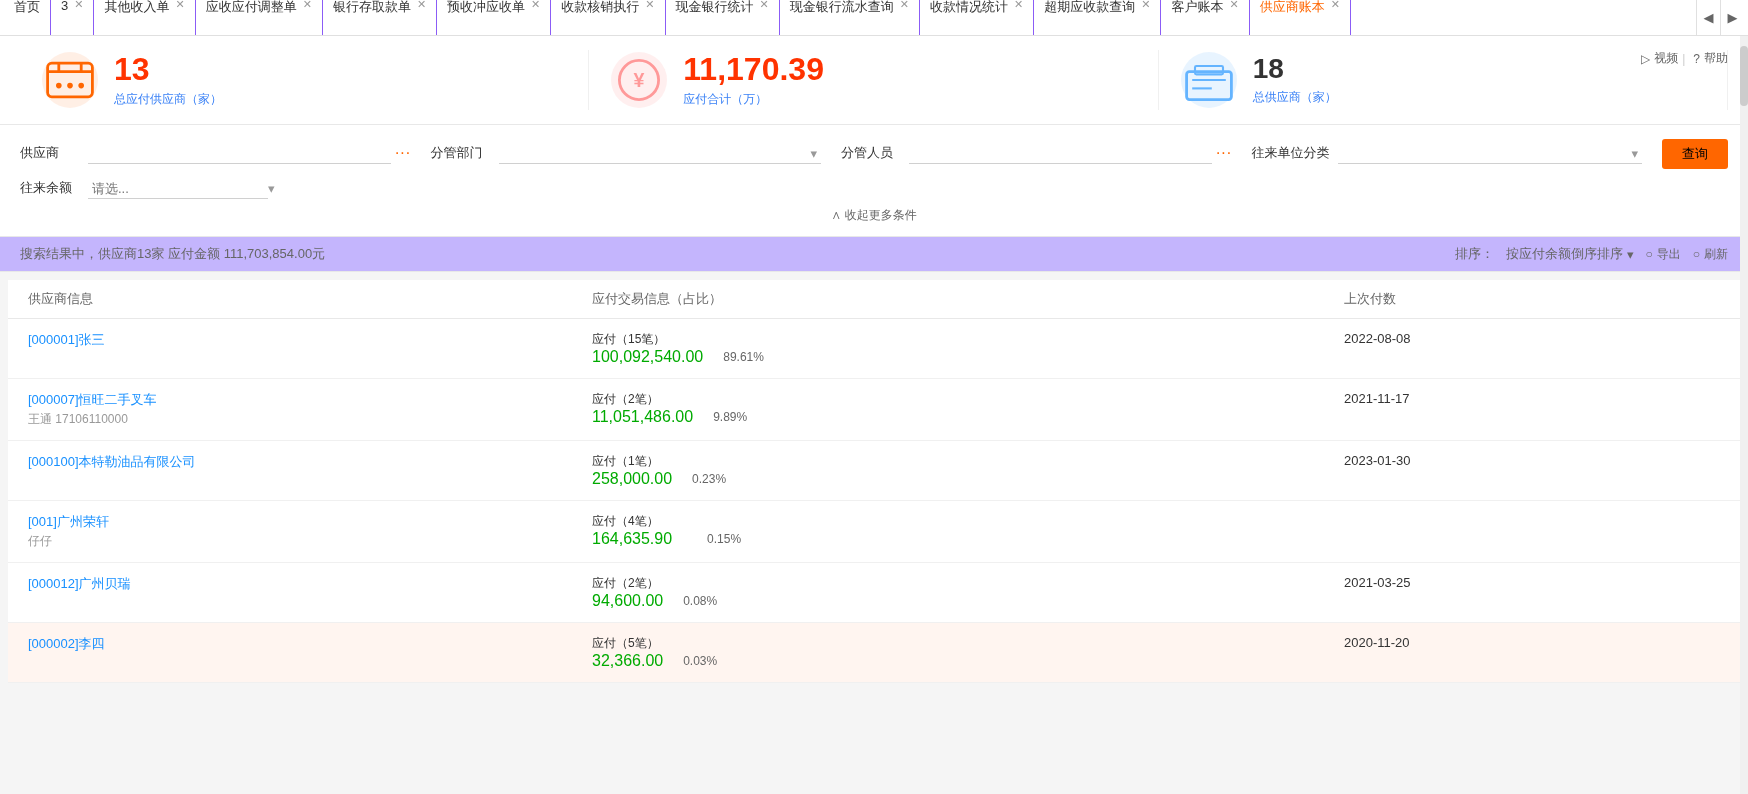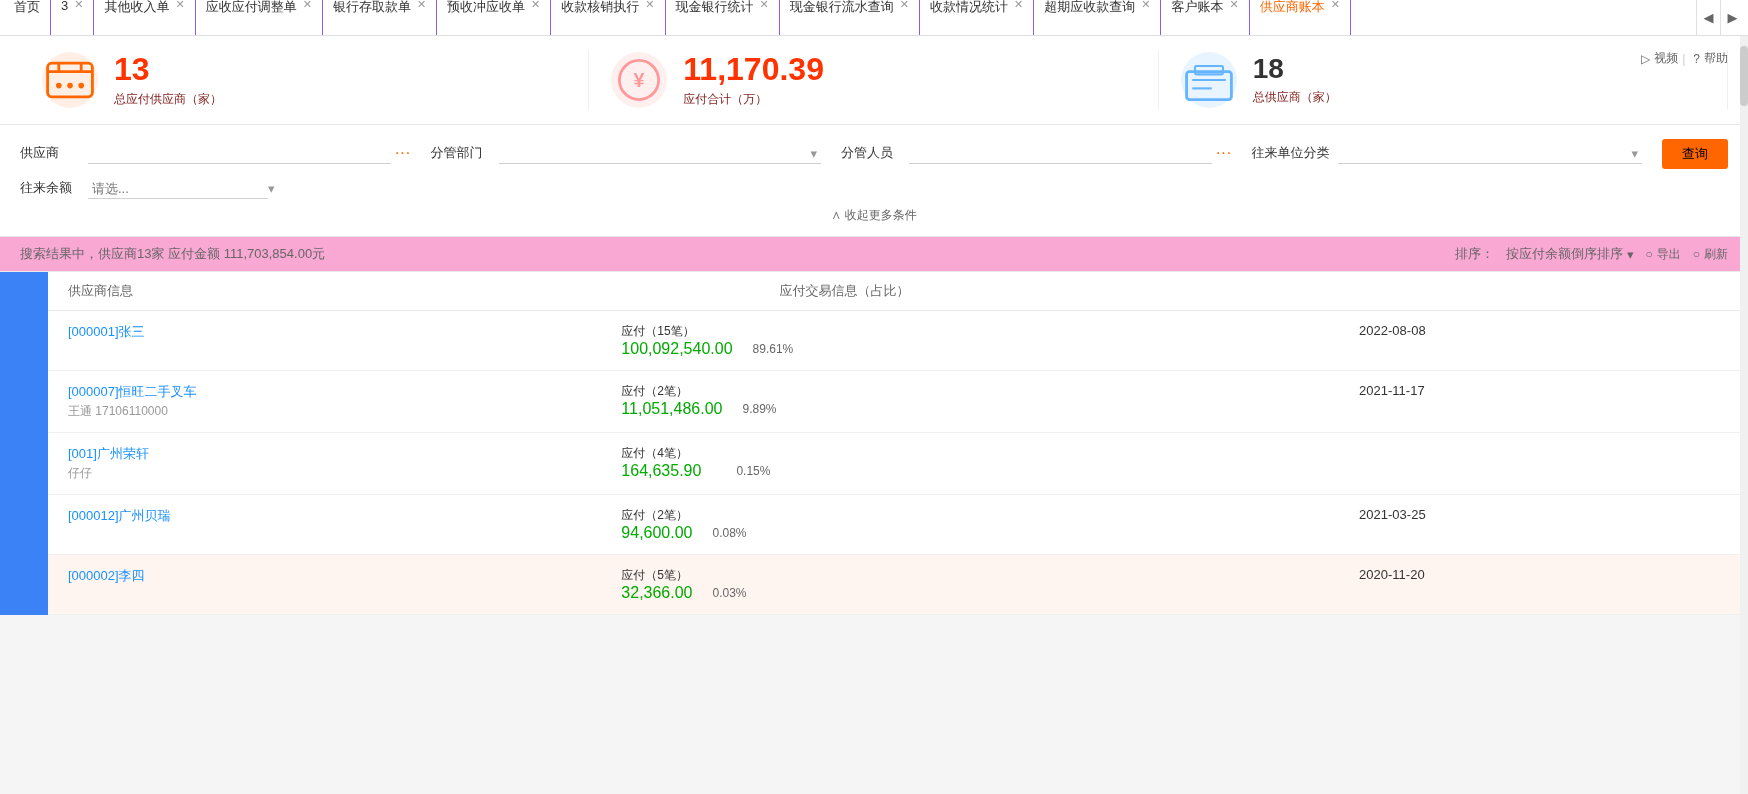--- a/index.html
+++ b/index.html
@@ -77,21 +77,21 @@
     }
     .card-icon svg { width: 56px; height: 56px; }
     .card-content .card-number {
       font-size: 32px;
       font-weight: bold;
       color: #ff3300;
       line-height: 1.1;
     }
     .card-content .card-label {
       font-size: 12px;
-      color: #7f1d1d;
+      color: #3b82f6;
       margin-top: 4px;
     }
     .top-right-links {
       position: absolute;
       right: 20px;
       top: 14px;
       display: flex;
       align-items: center;
       font-size: 12px;
       color: #666;
@@ -172,21 +172,21 @@
       font-size: 12px;
       color: #666;
       cursor: pointer;
     }
 
     
     .result-bar {
       display: flex;
       align-items: center;
       padding: 8px 20px;
-      background: #f9a8d4;
+      background: #c4b5fd;
       border-bottom: 1px solid #e8e8e8;
       font-size: 13px;
       color: #666;
     }
     .result-bar .result-text { flex: 1; }
     .result-bar .sort-area {
       display: flex;
       align-items: center;
       gap: 12px;
     }
@@ -203,22 +203,21 @@
       align-items: center;
       gap: 4px;
       cursor: pointer;
       color: #666;
       font-size: 12px;
     }
 
     
     .table-container {
       background: #3b82f6;
-      margin: 0;
-      padding-left: 48px;
+      margin: 8px;
     }
     .table-header {
       display: flex;
       padding: 10px 20px;
       background: #fff;
       border-bottom: 1px solid #e8e8e8;
       font-size: 13px;
       color: #666;
       font-weight: normal;
     }
@@ -505,20 +504,21 @@
       <span>刷新</span>
     </div>
   </div>
 </div>
 
 <div class="table-container">
 
   <div class="table-header">
     <div class="col-supplier">供应商信息</div>
     <div class="col-transaction">应付交易信息（占比）</div>
+    <div class="col-lastpay">上次付数</div>
   </div>
 
   <div class="table-row" id="row1">
     <div class="col-supplier">
       <a class="supplier-link">[000001]张三</a>
     </div>
     <div class="col-transaction">
       <div class="transaction-type">应付（15笔）</div>
       <div style="display:flex;align-items:center;gap:8px;">
         <span class="transaction-amount">100,092,540.00</span>
@@ -540,20 +540,35 @@
       <div style="display:flex;align-items:center;gap:8px;">
         <span class="transaction-amount">11,051,486.00</span>
         <span class="transaction-pct">9.89%</span>
       </div>
     </div>
     <div class="col-lastpay">
       <span class="lastpay-date">2021-11-17</span>
     </div>
   </div>
 
+  <div class="table-row" id="row3">
+    <div class="col-supplier">
+      <a class="supplier-link">[000100]本特勒油品有限公司</a>
+    </div>
+    <div class="col-transaction">
+      <div class="transaction-type">应付（1笔）</div>
+      <div style="display:flex;align-items:center;gap:8px;">
+        <span class="transaction-amount">258,000.00</span>
+        <span class="transaction-pct">0.23%</span>
+      </div>
+    </div>
+    <div class="col-lastpay">
+      <span class="lastpay-date">2023-01-30</span>
+    </div>
+  </div>
 
   <div class="table-row" id="row4">
     <div class="col-supplier">
       <a class="supplier-link">[001]广州荣轩</a>
       <div class="supplier-sub">仔仔</div>
     </div>
     <div class="col-transaction">
       <div class="transaction-type">应付（4笔）</div>
       <div style="display:flex;align-items:center;gap:23px;">
         <span class="transaction-amount">164,635.90</span>

